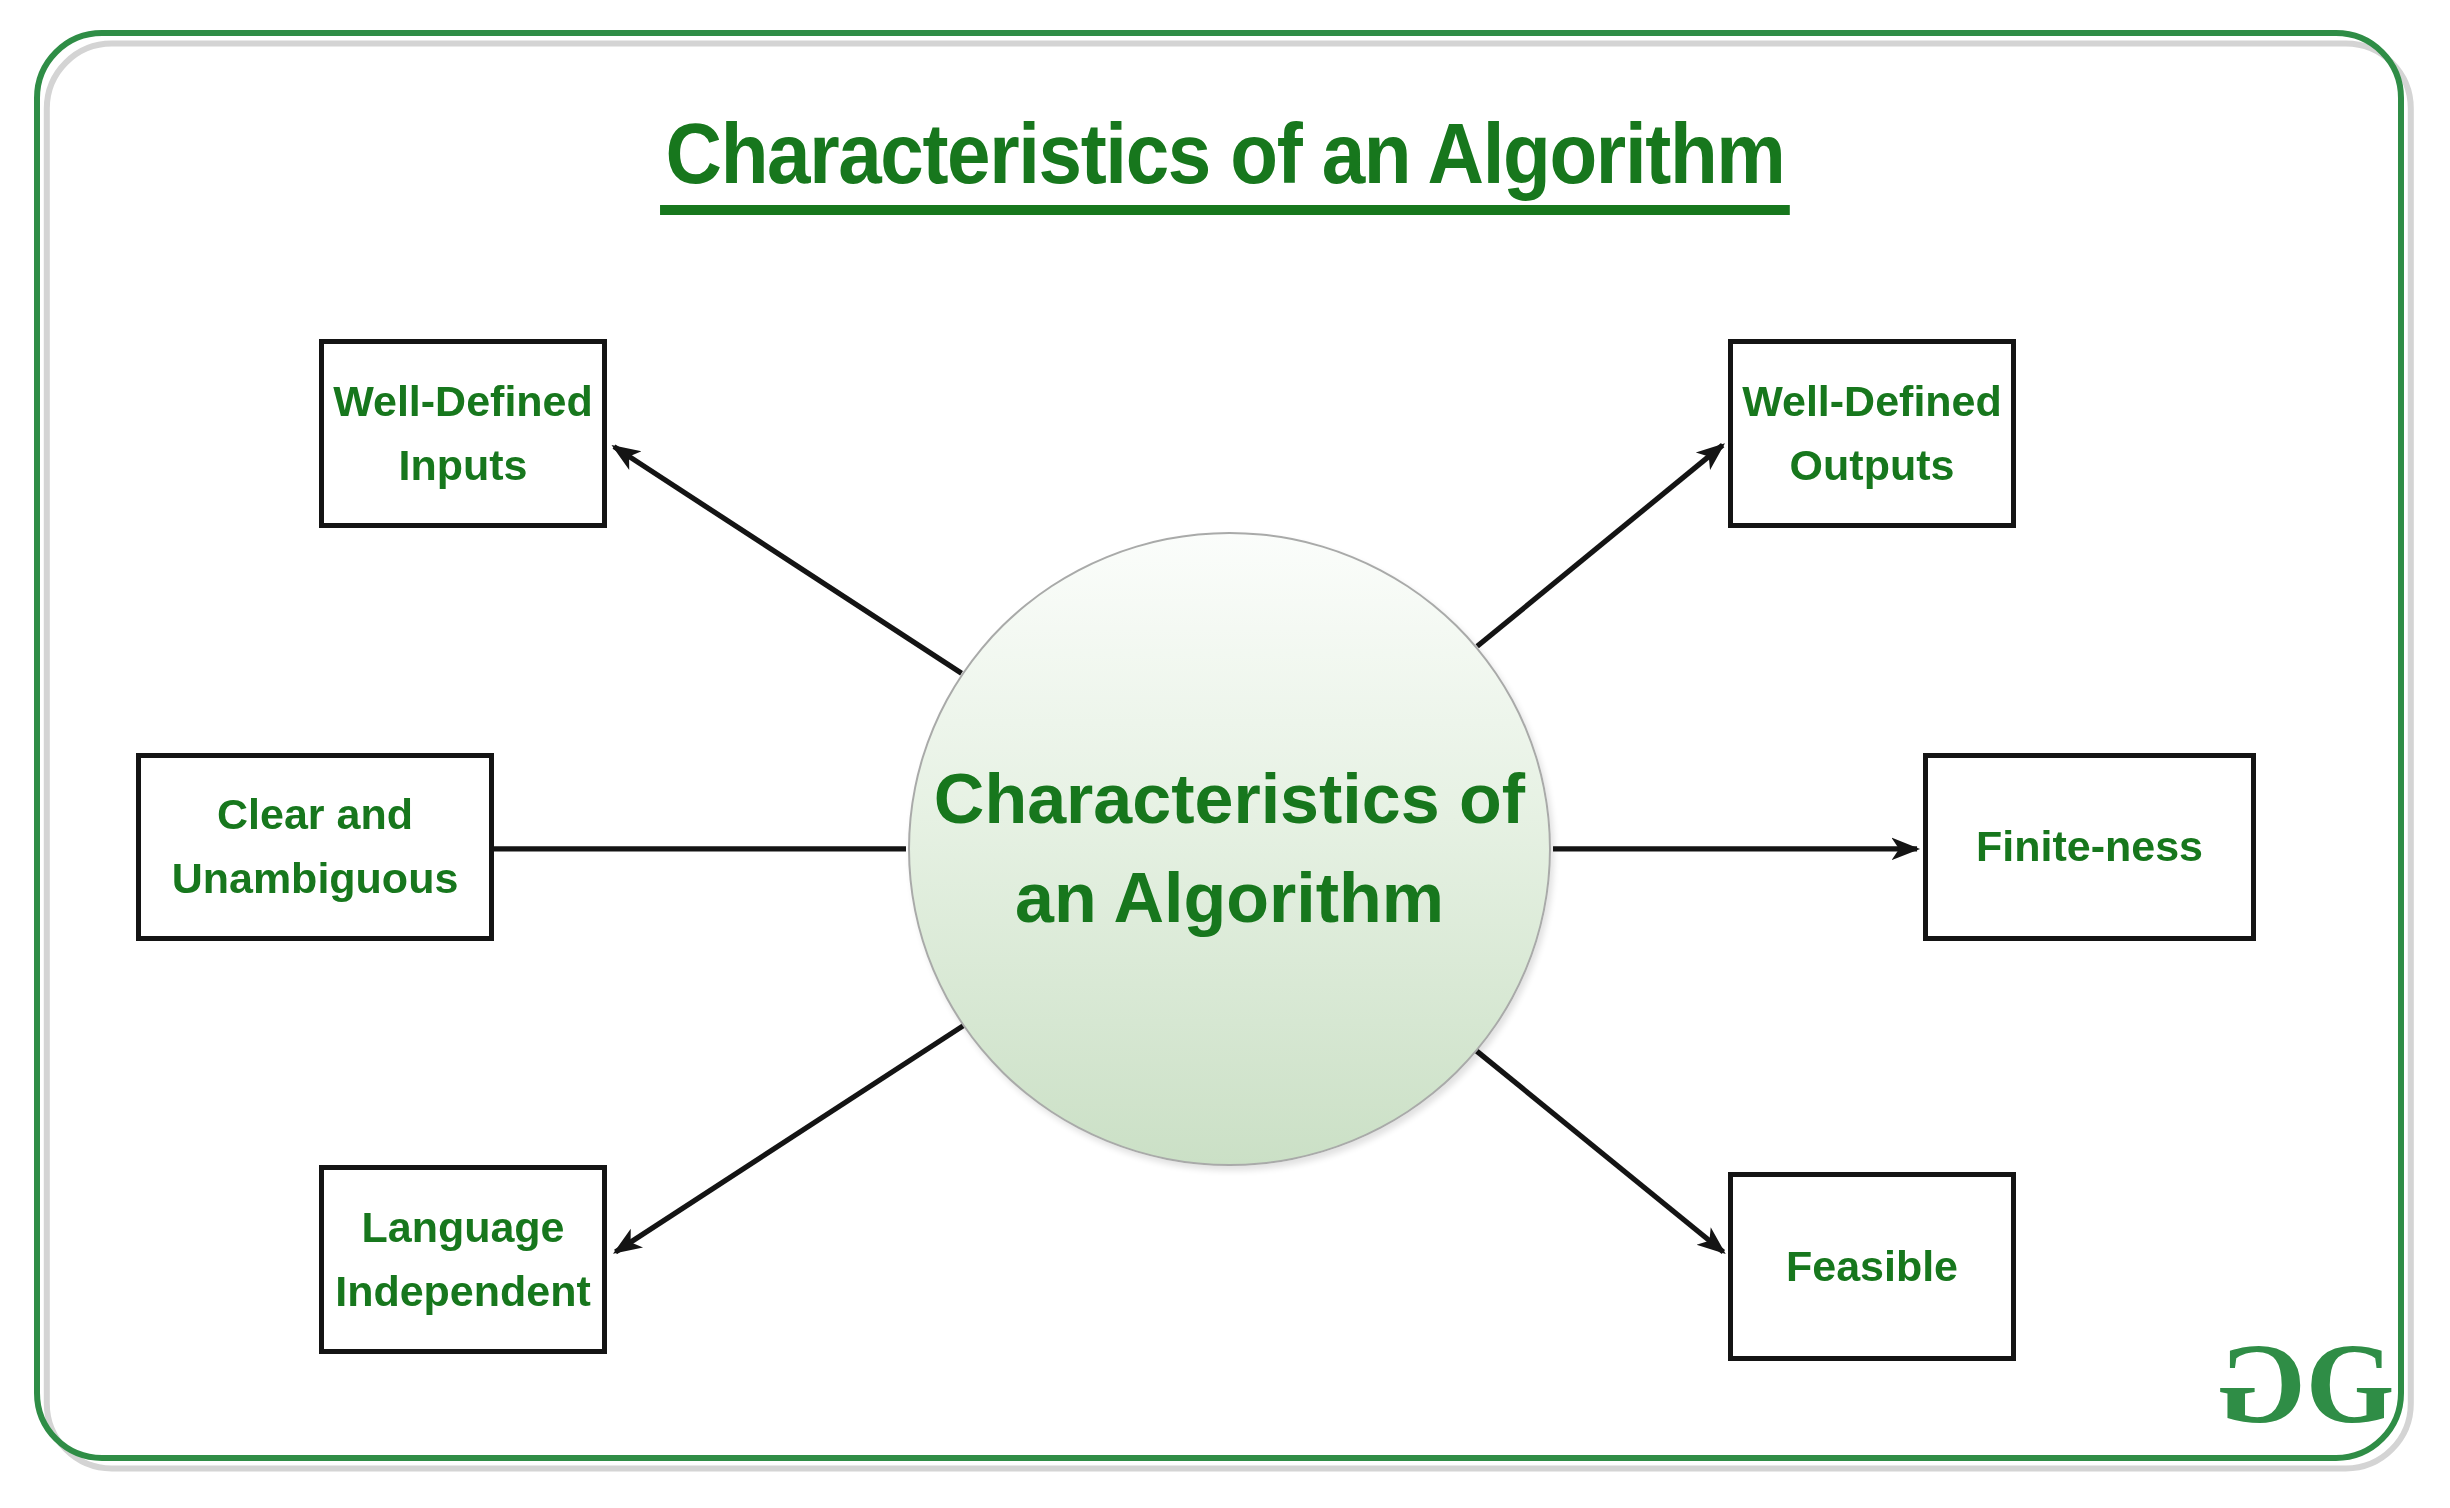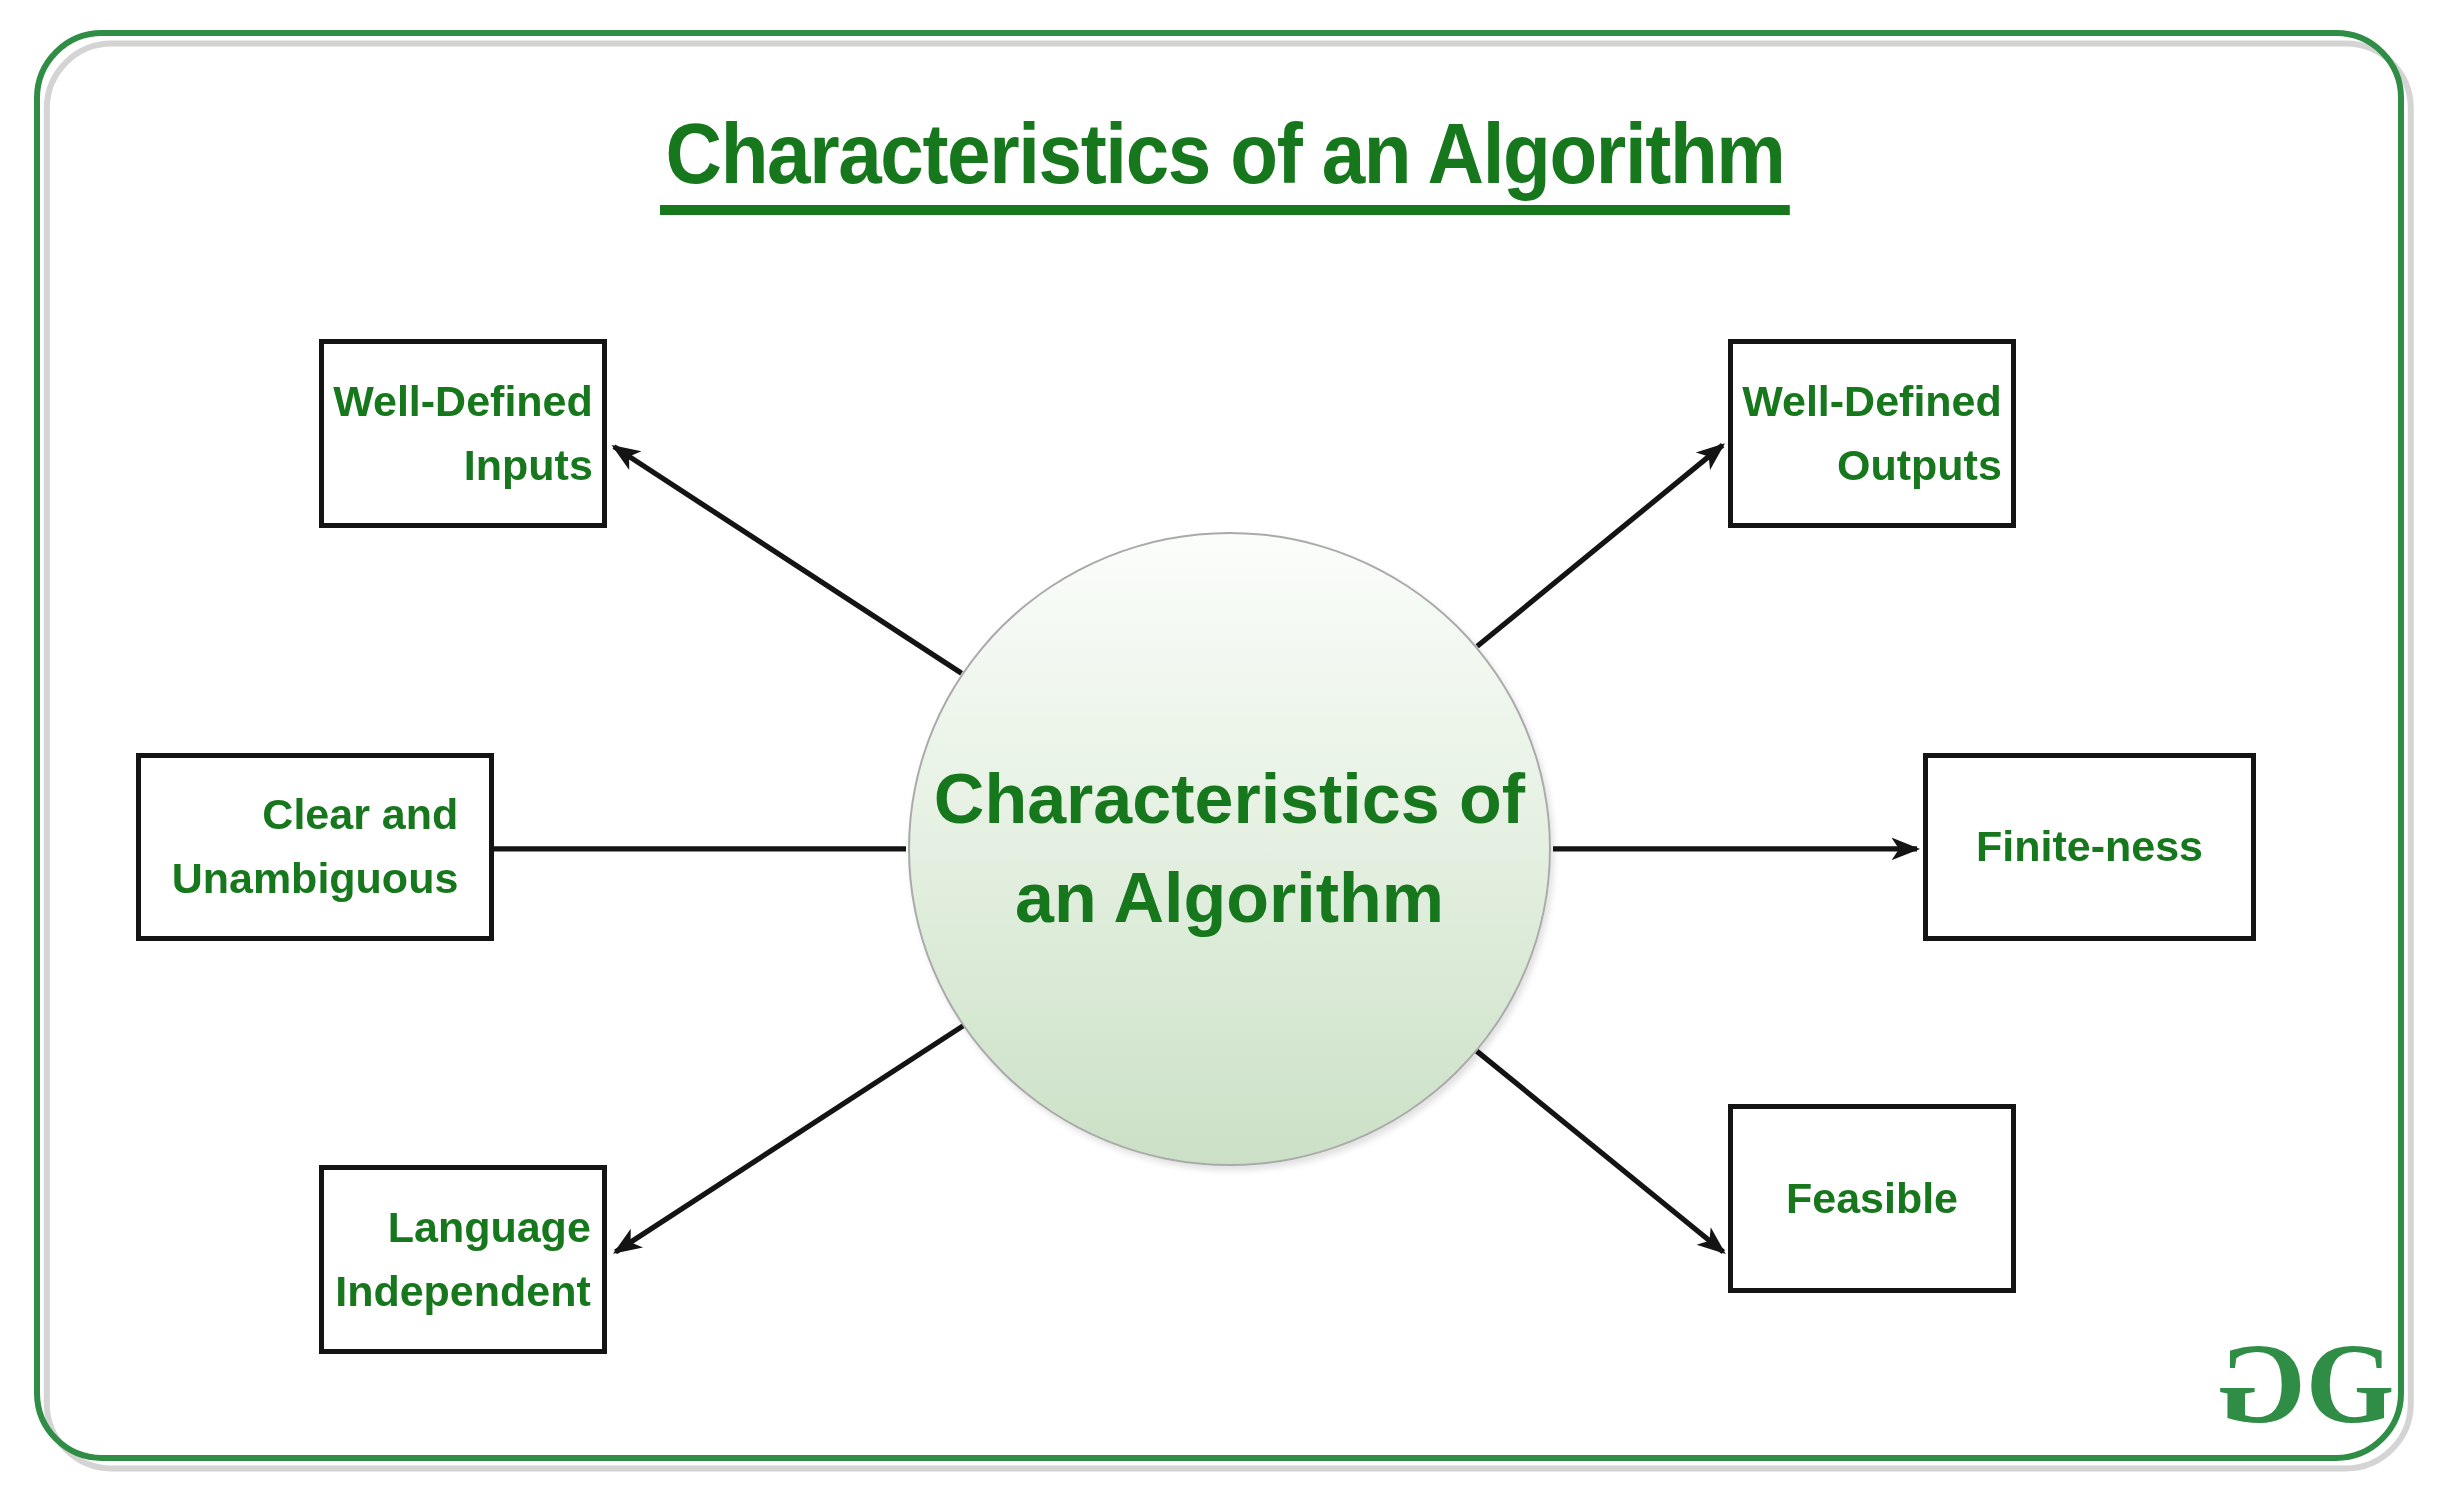--- a/index.html
+++ b/index.html
@@ -48,32 +48,32 @@
     line-height:1.0;
     padding:0 6px 9px 6px;
     border-bottom:10.5px solid var(--text-green);
   }
   .node-box{
     position:absolute;
     box-sizing:border-box;
     background:var(--box-bg);
     border:5.3px solid var(--line-black);
     display:flex;align-items:center;justify-content:center;
-    text-align:right;
+    text-align:center;
     color:var(--text-green);
     font-size:43px;font-weight:bold;
     line-height:1.48;
     white-space:pre-line;
   }
   #box-inputs   {left:319px; top:339px; width:288px;height:189px;}
   #box-outputs  {left:1728px;top:339px; width:288px;height:189px;}
   #box-clear    {left:136px; top:753px;width:358px;height:188px;}
   #box-finite   {left:1923px;top:753px;width:333px;height:188px;}
   #box-language {left:319px; top:1165px;width:288px;height:189px;}
-  #box-feasible {left:1728px;top:1104px;width:288px;height:189px;}
+  #box-feasible {left:1728px;top:1172px;width:288px;height:189px;}
   .center-node{
     position:absolute;
     left:908px;top:532px;width:643px;height:634px;
     border-radius:50%;
     box-sizing:border-box;
     border:2.3px solid var(--circle-border);
     background:linear-gradient(180deg,var(--circle-top) 0%,#e6f1e3 45%,var(--circle-bottom) 100%);
     box-shadow:3px 4.5px 6px rgba(0,0,0,0.12);
     display:flex;align-items:center;justify-content:center;
     text-align:center;

